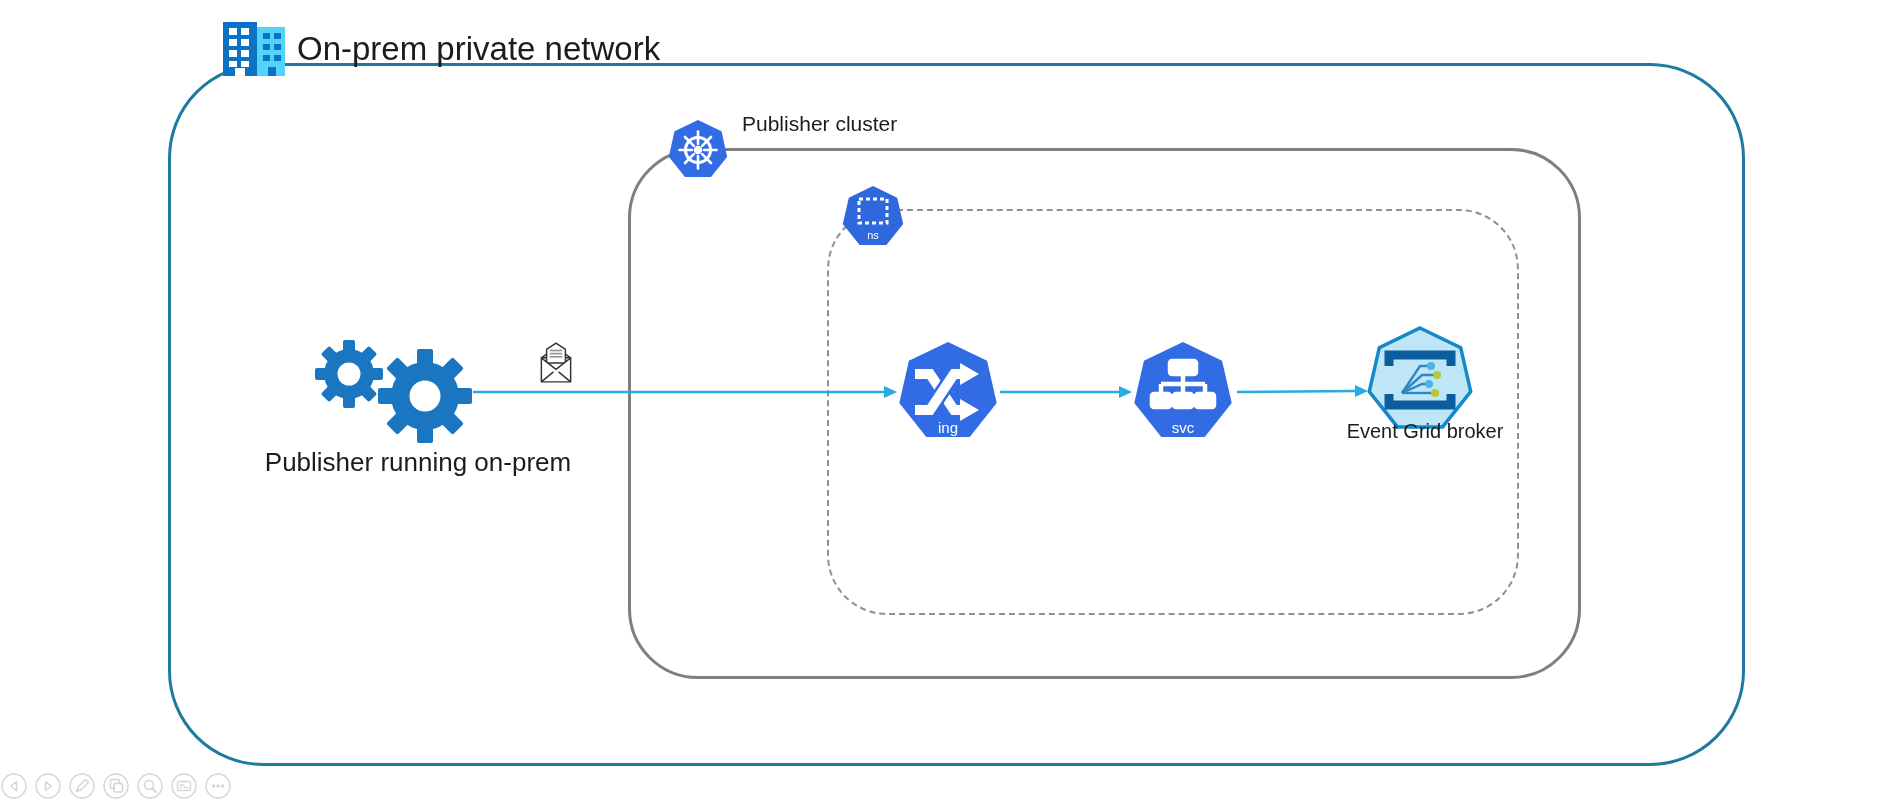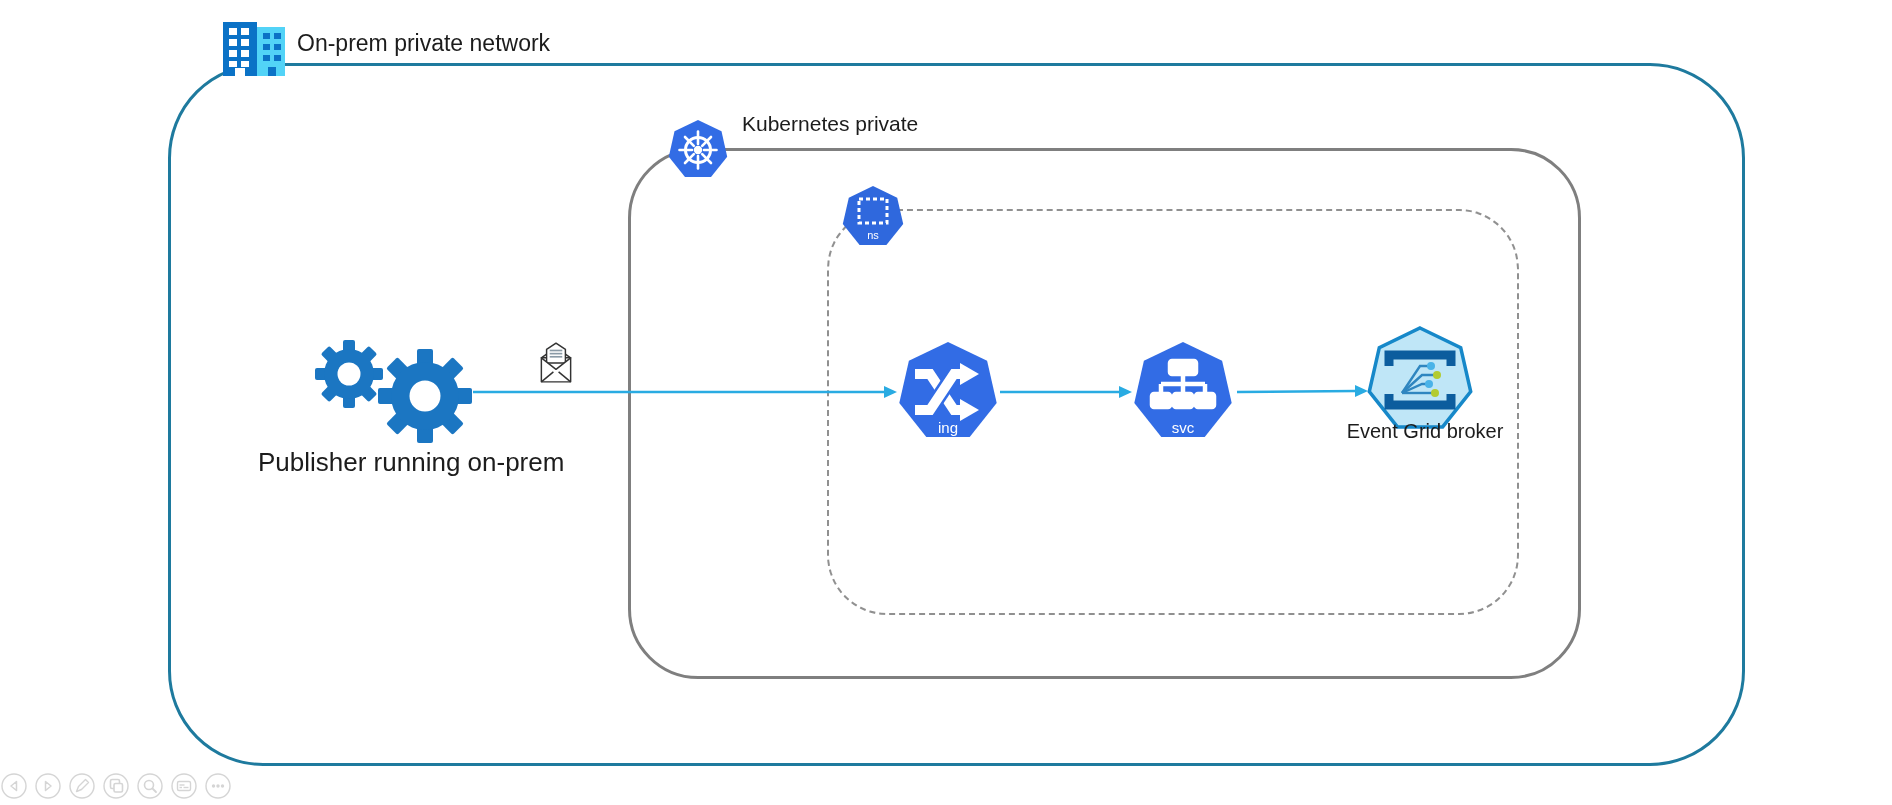--- a/index.html
+++ b/index.html
@@ -4,23 +4,23 @@
 <style>
   html,body{margin:0;padding:0;background:#fff;}
   #stage{position:relative;width:1892px;height:805px;background:#fff;overflow:hidden;
          font-family:"Liberation Sans",sans-serif;color:#1c1c1c;}
   .abs{position:absolute;}
   
   .outer-box{left:168px;top:63px;width:1571px;height:697px;border:3px solid #1e7a9e;border-radius:95px;}
   .cluster-box{left:628px;top:148px;width:947px;height:525px;border:3px solid #7f7f7f;border-radius:70px;}
   .ns-box{left:827px;top:209px;width:688px;height:402px;border:2px dashed #909090;border-radius:60px;}
   
-  .net-label{left:297px;top:30px;font-size:23px;white-space:nowrap;}
+  .net-label{left:297px;top:30px;font-size:33px;white-space:nowrap;}
   .cluster-label{left:742px;top:112px;font-size:21px;white-space:nowrap;}
-  .pub-label{left:258px;top:447px;width:320px;font-size:26px;text-align:left;white-space:nowrap;}
+  .pub-label{left:258px;top:447px;width:320px;font-size:26px;text-align:center;white-space:nowrap;}
   .eg-label{left:1340px;top:420px;width:170px;font-size:20px;text-align:center;white-space:nowrap;}
   
   .building-icon{left:222px;top:18px;}
   .k8s-icon{left:666px;top:119px;}
   .ns-icon{left:841px;top:185px;}
   .gears-icon{left:313px;top:334px;}
   .envelope-icon{left:535px;top:339px;}
   .ing-icon{left:896px;top:340px;}
   .svc-icon{left:1131px;top:340px;}
   .eg-icon{left:1364px;top:324px;}
@@ -84,21 +84,21 @@
         <line x1="0" y1="6" x2="0" y2="18.5"></line>
       <line x1="-6" y1="0" x2="-18.5" y2="0"></line>
         <line x1="6" y1="0" x2="18.5" y2="0"></line>
       <line x1="-4.2" y1="-4.2" x2="-13" y2="-13"></line>
         <line x1="4.2" y1="-4.2" x2="13" y2="-13"></line>
       <line x1="-4.2" y1="4.2" x2="-13" y2="13"></line>
         <line x1="4.2" y1="4.2" x2="13" y2="13"></line>
     </g>
     <circle r="4.2" fill="#ffffff"></circle>
   </svg>
-  <div class="abs cluster-label">Kubernetes private</div>
+  <div class="abs cluster-label">Publisher cluster</div>
 
   <svg class="abs ns-icon" width="64" height="64" viewBox="-32 -32 64 64">
     <polygon points="0,-31 24.2,-19.3 30.2,6.9 13.4,28 -13.4,28 -30.2,6.9 -24.2,-19.3" fill="#2f68dd"></polygon>
     <rect x="-14" y="-18" width="28" height="24" fill="none" stroke="#ffffff" stroke-width="3" stroke-dasharray="4 3"></rect>
     <text x="0" y="22" text-anchor="middle" fill="#ffffff" font-size="11">ns</text>
   </svg>
 
   <svg class="abs gears-icon" width="170" height="115" viewBox="0 0 170 115">
     <g fill="#1b76c2">
       <g transform="translate(36,40)">

